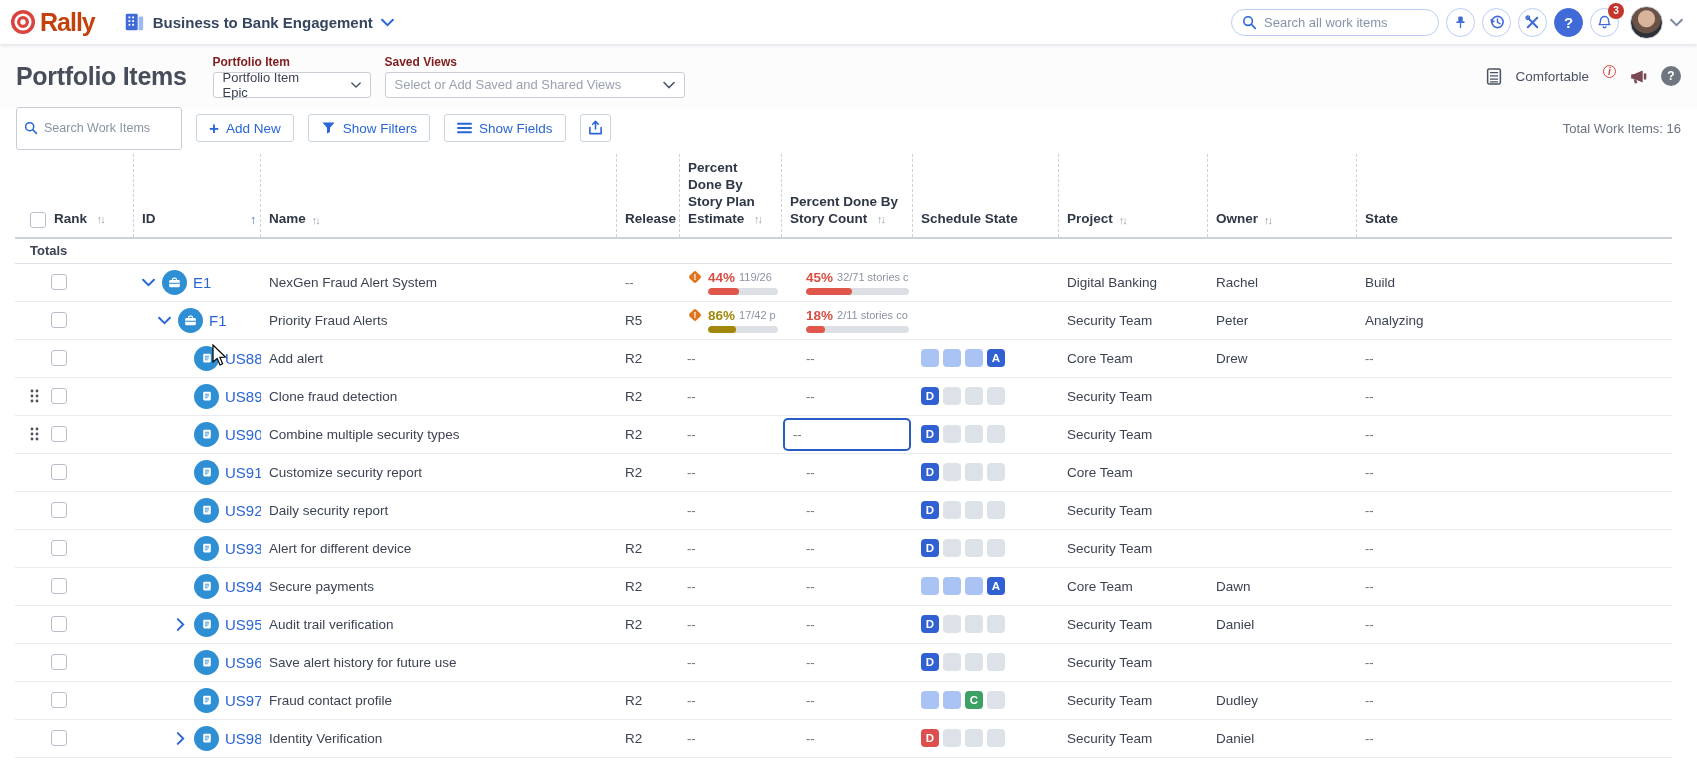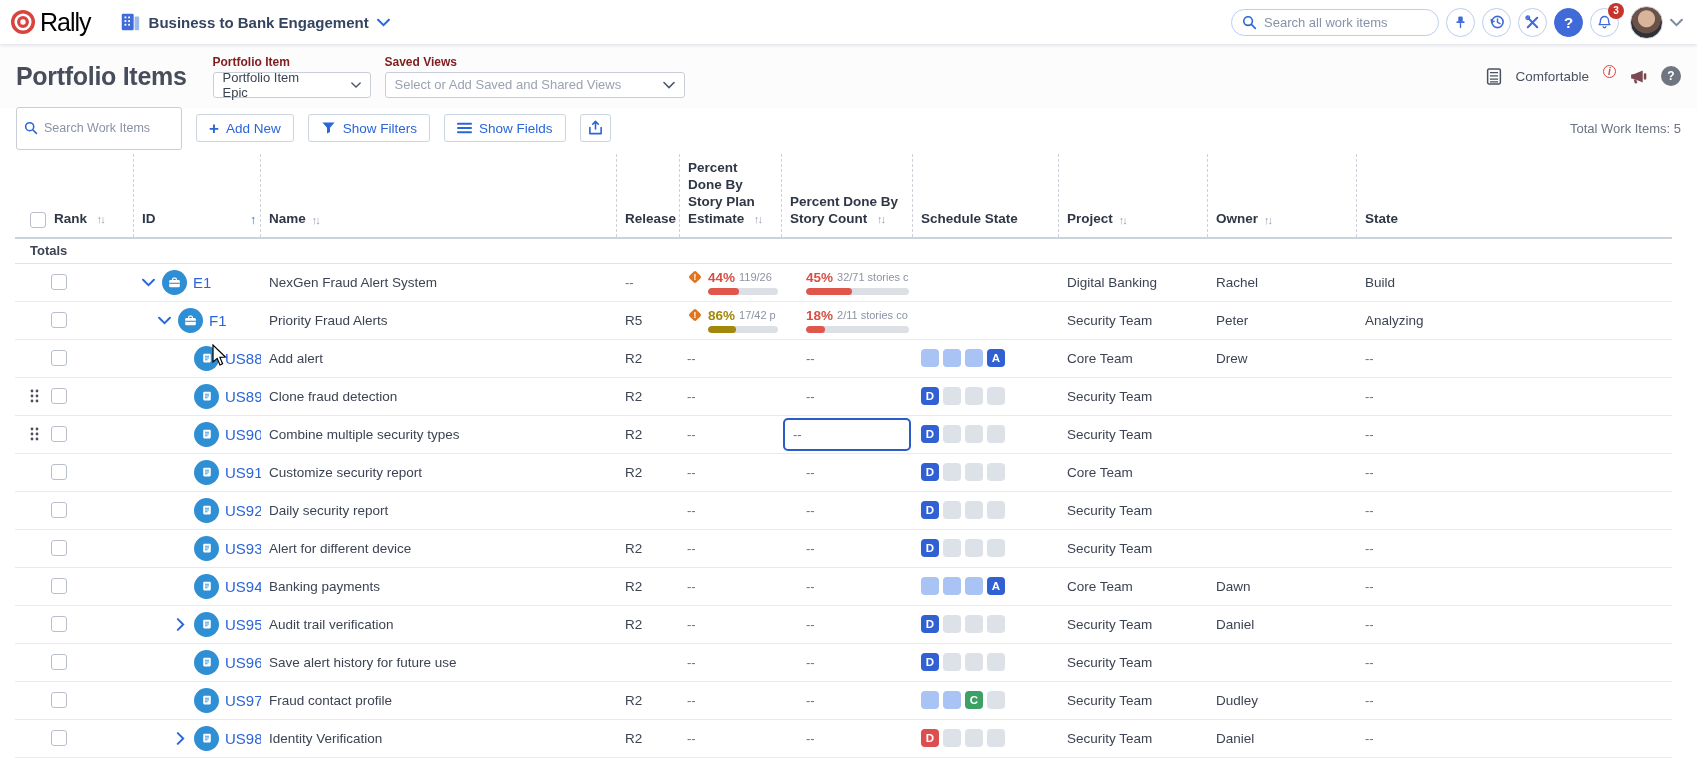--- a/index.html
+++ b/index.html
@@ -4,21 +4,21 @@
 <style>
   * { margin:0; padding:0; box-sizing:border-box; }
   html,body { width:1697px; height:764px; overflow:hidden; background:#fff;
     font-family:"Liberation Sans", sans-serif; color:#3c4352; }
 
   
   .topbar { height:44px; display:flex; align-items:center; background:#fff;
     box-shadow:0 1px 4px rgba(40,50,70,.16); position:relative; z-index:5; padding:0 14px 0 10px; }
   .logo { display:flex; align-items:center; gap:4px; cursor:pointer; }
   .logo-mark { width:26px; height:26px; }
-  .logo-text { font-size:25px; font-weight:normal; color:#000000; letter-spacing:-1px; }
+  .logo-text { font-size:25px; font-weight:bold; color:#c2410c; letter-spacing:-1px; }
   .ws { display:flex; align-items:center; gap:8px; margin-left:28px; }
   .ws-label { font-size:15px; font-weight:700; color:#35455f; }
   .nav { display:flex; height:44px; margin-left:90px; }
   .top-right { margin-left:auto; display:flex; align-items:center; gap:7px; }
   .gsearch { width:208px; height:27px; border:1px solid #b9cdf2; border-radius:14px;
     display:flex; align-items:center; gap:7px; padding:0 10px; }
   .gsearch input { border:none; outline:none; font-size:13px; width:160px; color:#4b5668; background:transparent; font-family:inherit;}
   .gsearch input::placeholder { color:#8693a9; }
   .cbtn { width:29px; height:29px; border:1.5px solid #b9cdf2; border-radius:50%;
     display:flex; align-items:center; justify-content:center; cursor:pointer; position:relative; background:#fff; }
@@ -240,21 +240,21 @@
       <path d="M1 1.5 h14 M1 6 h14 M1 10.5 h14" stroke="#2a65d9" stroke-width="2" stroke-linecap="round"></path>
     </svg>
     <span>Show Fields</span>
   </button>
   <button class="tbtn" style="padding:0 7px">
     <svg width="15" height="16" viewBox="0 0 16 17">
       <path d="M8 1.5 V9.5 M5 4.5 L8 1.5 L11 4.5" stroke="#2a65d9" stroke-width="1.7" fill="none" stroke-linecap="round" stroke-linejoin="round"></path>
       <path d="M2 8 V14.5 H14 V8" stroke="#2a65d9" stroke-width="1.7" fill="none" stroke-linecap="round" stroke-linejoin="round"></path>
     </svg>
   </button>
-  <span class="total">Total Work Items: 5</span>
+  <span class="total">Total Work Items: 16</span>
 </div>
 
 <div class="tablewrap">
   <div class="grid-row thead" id="thead">
       <div class="th th-rank">
         <span class="cbx"></span>
         <span>Rank <span class="sort">↑↓</span></span>
       </div>
       <div class="th th-id">
         <span>ID</span>
@@ -732,21 +732,21 @@
         <div class="cell id-cell" style="padding-left:38px">
           <span class="exp"></span>
           <span class="icirc">
             <svg width="14" height="14" viewBox="0 0 24 24">
               <rect x="5.5" y="4.5" width="13" height="15" rx="1.8" fill="#fff"></rect>
               <path d="M8.5 9 h7 M8.5 12 h7 M8.5 15 h4.5" stroke="#2f8fd4" stroke-width="1.5"></path>
             </svg>
           </span>
           <span class="idlink">US94</span>
         </div>
-        <div class="cell name-cell">Banking payments</div>
+        <div class="cell name-cell">Secure payments</div>
         <div class="cell rel-cell">R2</div>
         <div class="cell pdbspe-cell">
           <span class="dash">--</span>
         </div>
         <div class="cell pdbsc-cell">
           <span class="dash">--</span>
         </div>
         <div class="cell sched-cell">
           <span class="sq lb"></span>
           <span class="sq lb"></span>

